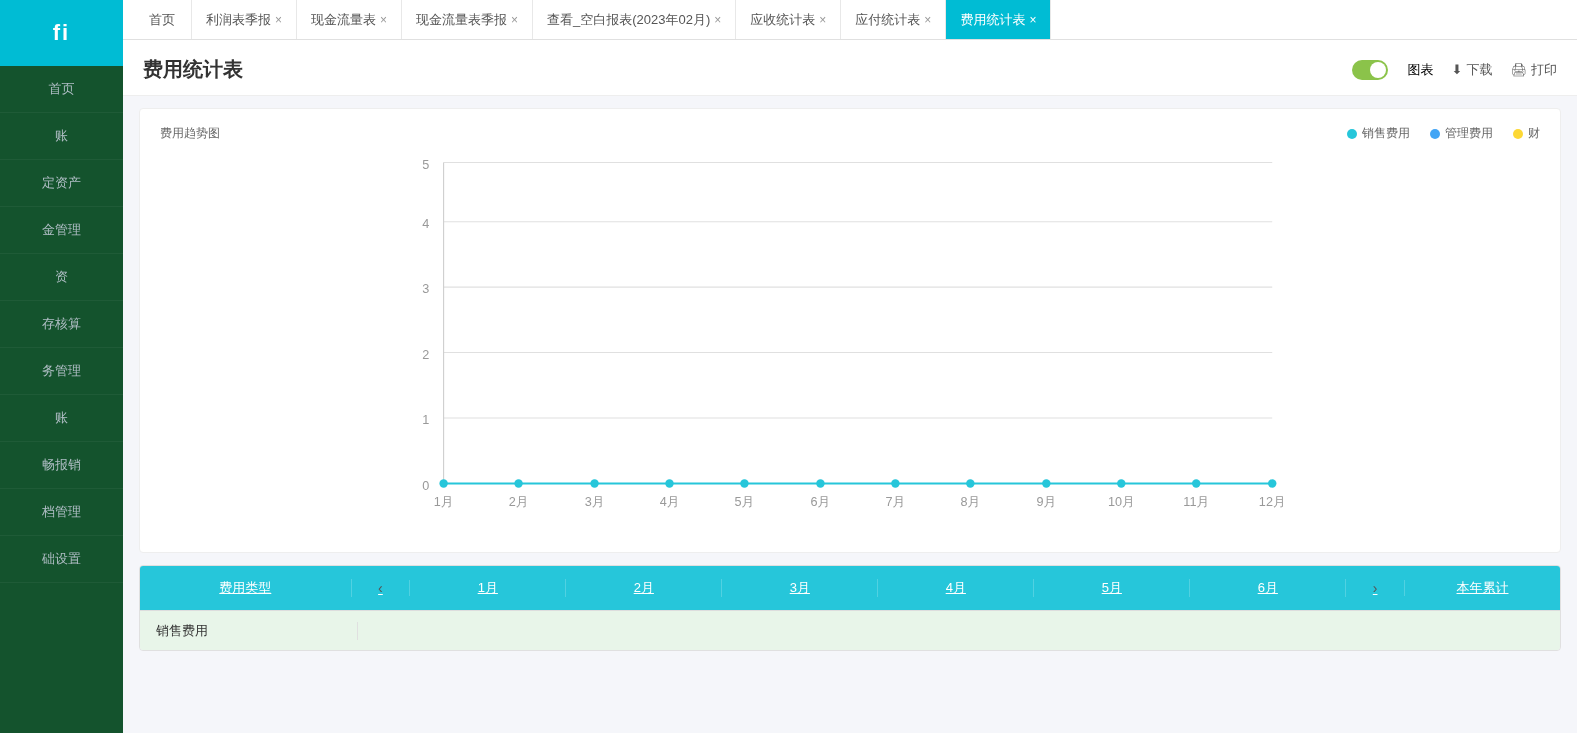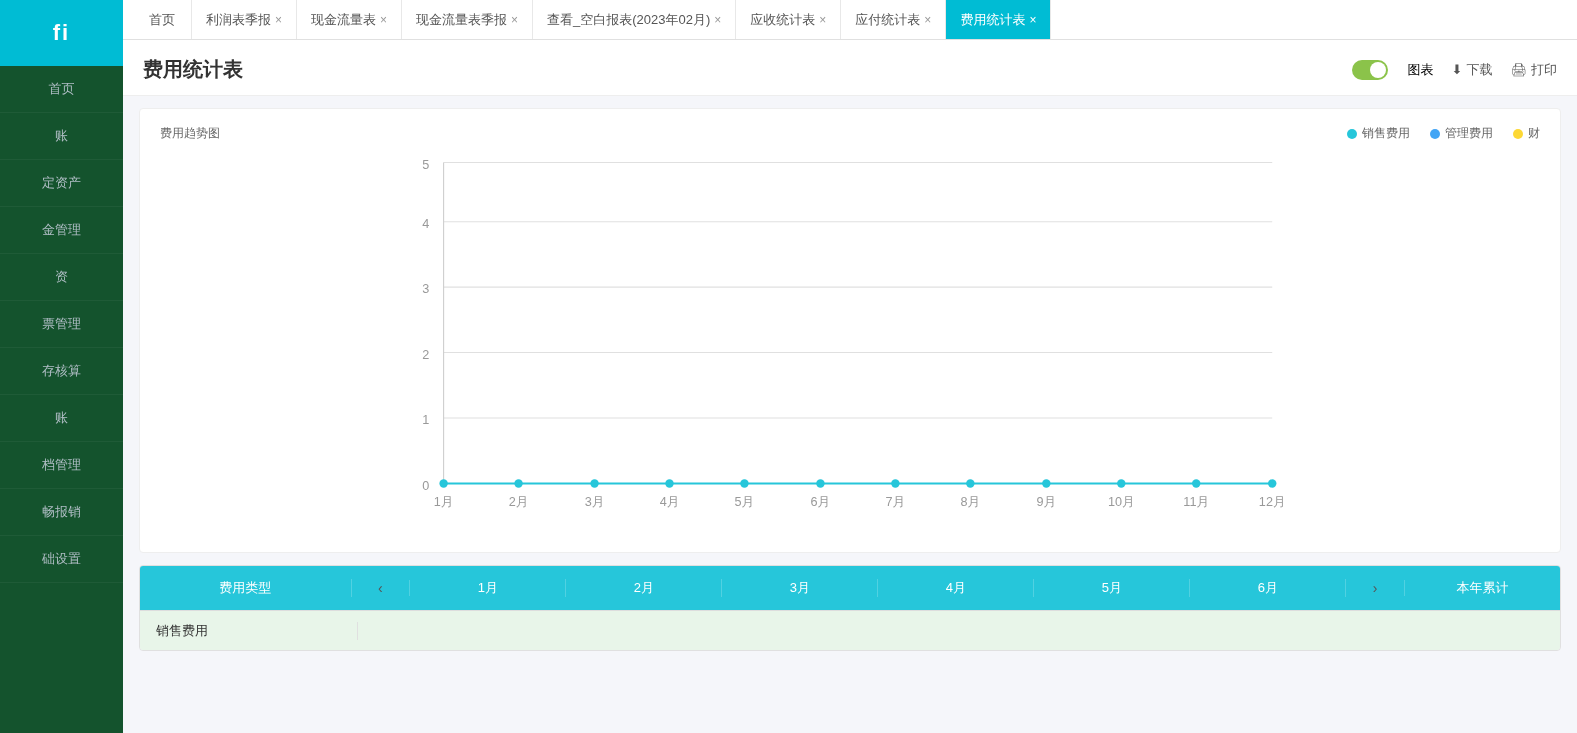--- a/index.html
+++ b/index.html
@@ -204,20 +204,21 @@
       overflow: hidden;
       border: 1px solid #e0e0e0;
     }
     .table-header {
       background: #26c6da;
       display: flex;
       align-items: center;
       height: 44px;
       color: #fff;
       font-size: 13px;
+      text-decoration: underline;
     }
     .table-header-cell {
       flex: 1;
       text-align: center;
       padding: 0 8px;
       border-right: 1px solid rgba(255,255,255,0.2);
       display: flex;
       align-items: center;
       justify-content: center;
       gap: 4px;
@@ -257,25 +258,25 @@
 </head>
 <body>
 
 <div class="sidebar">
   <div class="sidebar-logo">fi</div>
   <div class="sidebar-item">首页</div>
   <div class="sidebar-item">账</div>
   <div class="sidebar-item">定资产</div>
   <div class="sidebar-item">金管理</div>
   <div class="sidebar-item">资</div>
-  <div class="sidebar-item">票管理</div>
   <div class="sidebar-item">存核算</div>
+  <div class="sidebar-item">务管理</div>
   <div class="sidebar-item">账</div>
+  <div class="sidebar-item">畅报销</div>
   <div class="sidebar-item">档管理</div>
-  <div class="sidebar-item">畅报销</div>
   <div class="sidebar-item">础设置</div>
 </div>
 
 <div class="main">
 
   <div class="tab-bar">
     <div class="tab-home">首页</div>
     <div class="tab-item">
       <span>利润表季报</span>
       <span class="close-btn">×</span>

